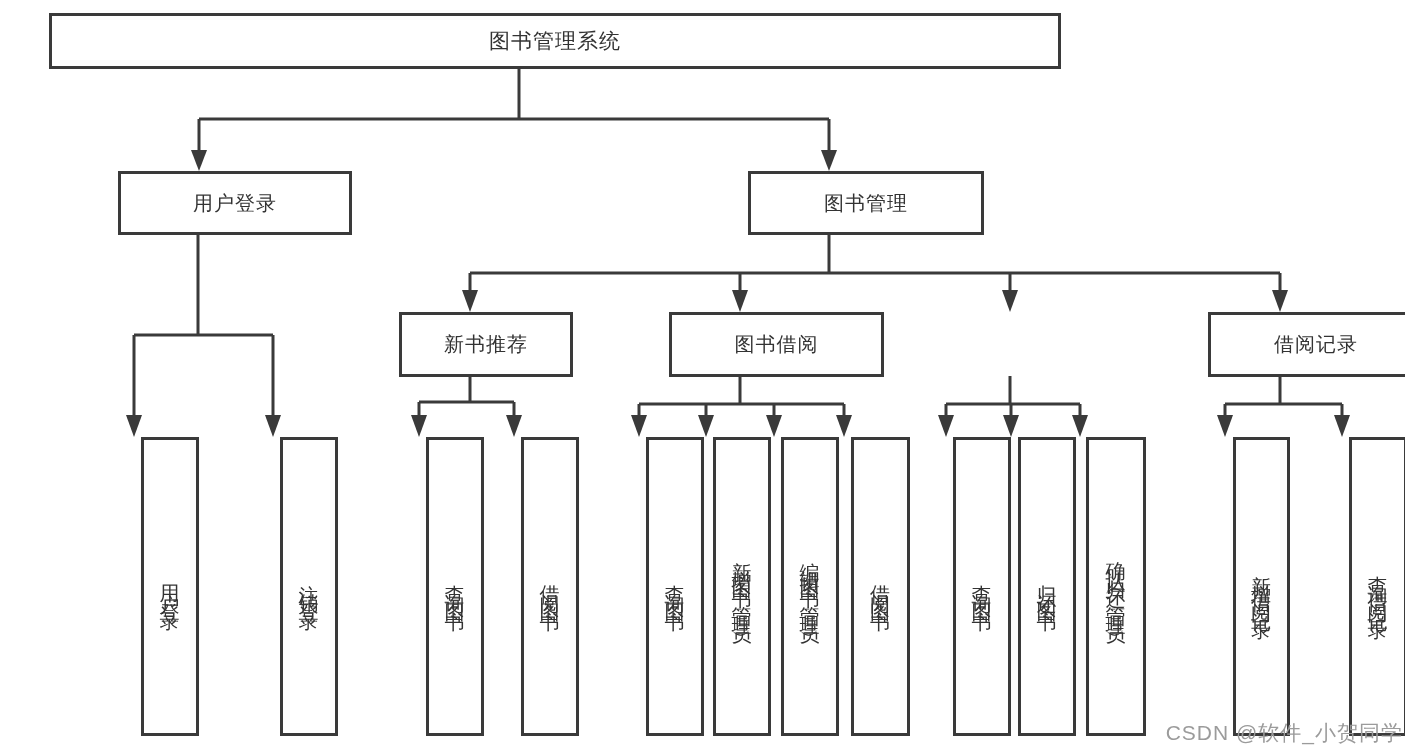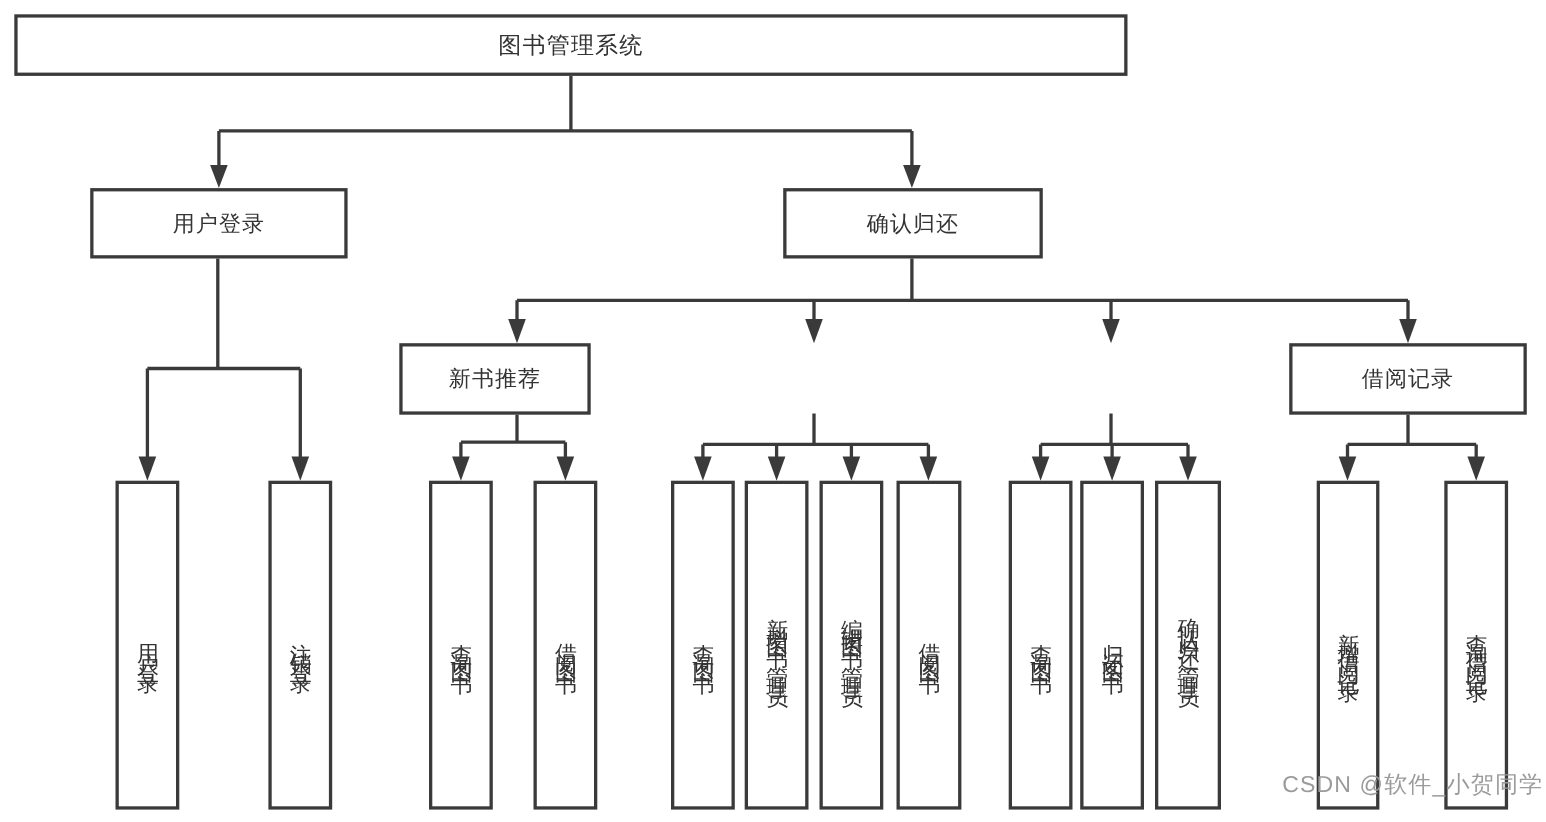--- a/index.html
+++ b/index.html
@@ -37,20 +37,21 @@
   .box{
     position:absolute;
     box-sizing:border-box;
     border:3px solid var(--line);
     background:var(--background);
     display:flex;
     align-items:center;
     justify-content:center;
     z-index:2;
     color:var(--text);
+    margin-left:36px;
   }
   .hbox span{
     font-size:20px;
     letter-spacing:1px;
     white-space:nowrap;
   }
   #b-root span{font-size:21px;}
   .vbox{
     top:437px;
     width:58px;
@@ -81,21 +82,21 @@
   #b-bw-edit        {left:745px;}
   #b-bw-borrow      {left:815px;width:59px;}
   #b-cu-query       {left:917px;}
   #b-cu-return      {left:982px;}
   #b-cu-confirm     {left:1050px;width:60px;}
   #b-rc-add         {left:1197px;width:57px;}
   #b-rc-query       {left:1313px;}
   #watermark{
     position:absolute;
     right:2px;
-    bottom:20px;
+    bottom:0;
     z-index:5;
     font-size:21px;
     color:var(--watermark);
     white-space:nowrap;
     letter-spacing:1px;
     margin-top:34px;
   }
 </style>
 </head>
 <body>
@@ -145,26 +146,29 @@
     </g>
   </svg>
 
   <div class="box hbox" id="b-root">
     <span>图书管理系统</span>
   </div>
   <div class="box hbox" id="b-user-login">
     <span>用户登录</span>
   </div>
   <div class="box hbox" id="b-book-mgmt">
-    <span>确认归还</span>
+    <span>图书管理</span>
   </div>
 
   <div class="box hbox" id="b-new-books">
     <span>新书推荐</span>
   </div>
+  <div class="box hbox" id="b-borrow">
+    <span>图书借阅</span>
+  </div>
   <div class="box hbox" id="b-records">
     <span>借阅记录</span>
   </div>
 
   <div class="box vbox" id="b-user-login-leaf">
     <span>用户登录</span>
   </div>
   <div class="box vbox" id="b-logout-leaf">
     <span>注销登录</span>
   </div>

